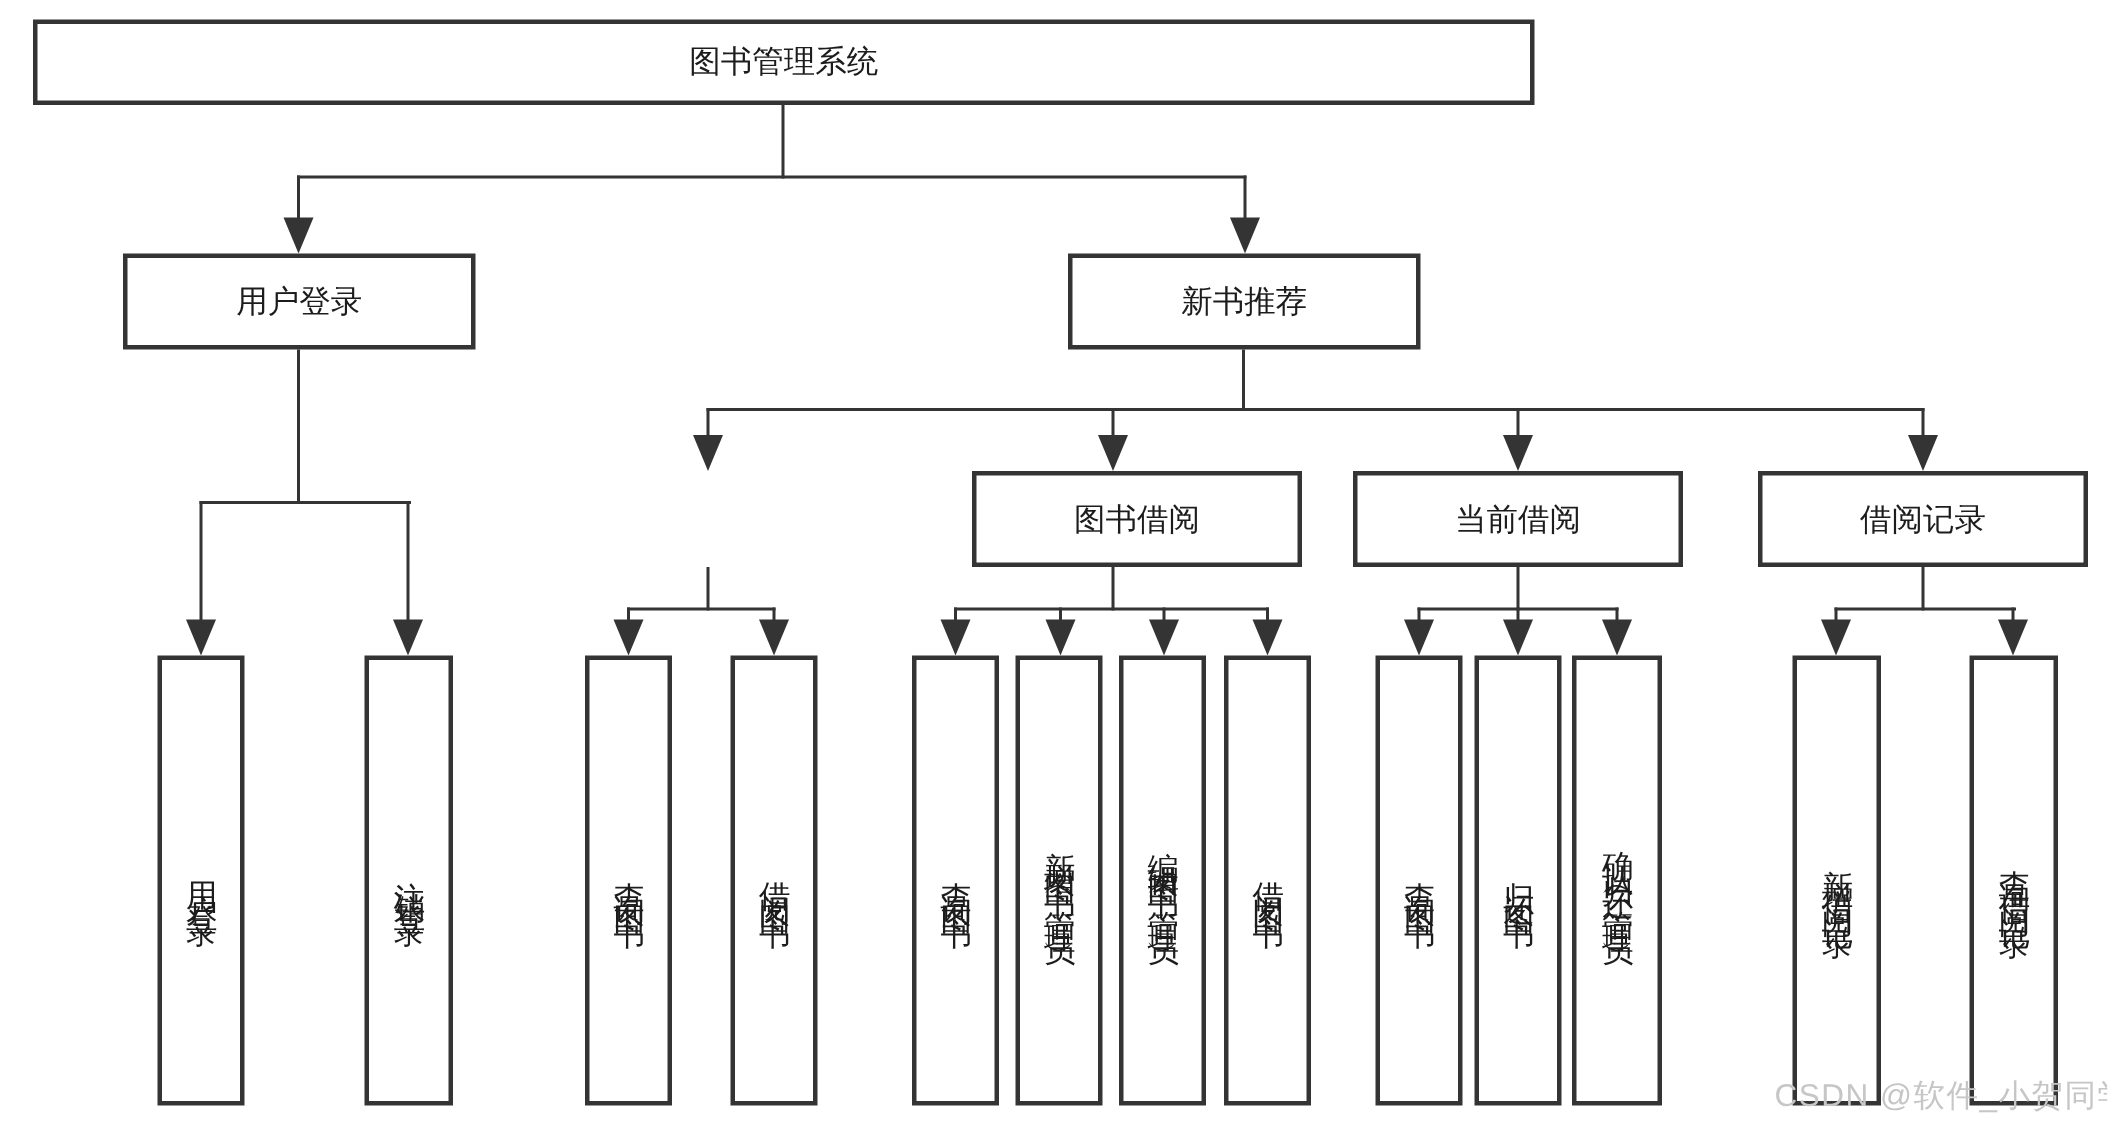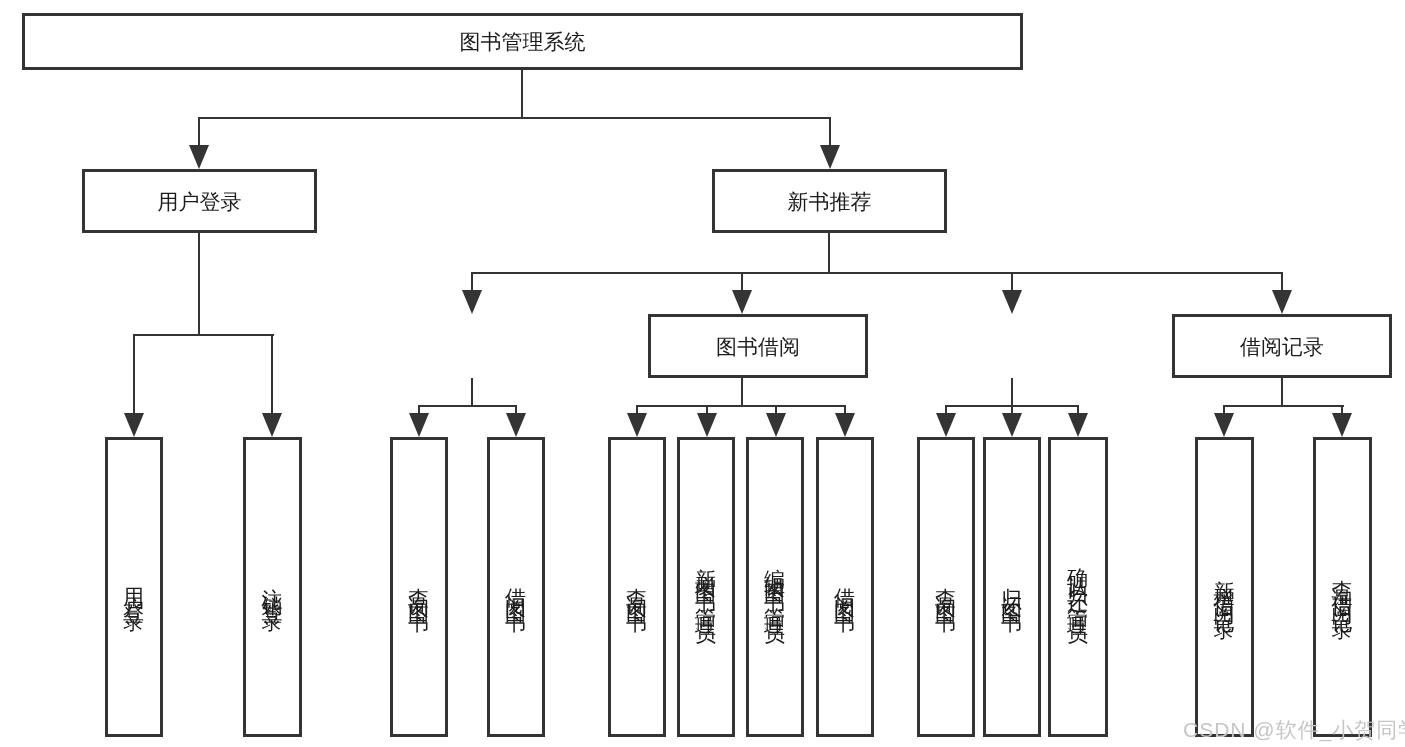--- a/index.html
+++ b/index.html
@@ -82,20 +82,21 @@
   <div class="ln" style="left:471px; top:272px; width:2px; height:20px;"></div>
   <div class="arw" style="left:462px; top:290px;"></div>
   <div class="ln" style="left:741px; top:272px; width:2px; height:20px;"></div>
   <div class="arw" style="left:732px; top:290px;"></div>
   <div class="ln" style="left:1011px; top:272px; width:2px; height:20px;"></div>
   <div class="arw" style="left:1002px; top:290px;"></div>
   <div class="ln" style="left:1281px; top:272px; width:2px; height:20px;"></div>
   <div class="arw" style="left:1272px; top:290px;"></div>
 
   <div class="box" style="left:632px; top:314px; width:220px; height:64px;margin-left:16px;">图书借阅</div>
+  <div class="box" style="left:902px; top:314px; width:220px; height:64px;">当前借阅</div>
   <div class="box" style="left:1172px; top:314px; width:220px; height:64px;">借阅记录</div>
 
   <div class="ln" style="left:471px; top:378px; width:2px; height:29px;"></div>
   <div class="ln" style="left:418px; top:405px; width:99px; height:2px;"></div>
   <div class="ln" style="left:418px; top:405px; width:2px; height:10px;"></div>
   <div class="arw" style="left:409px; top:413px;"></div>
   <div class="ln" style="left:515px; top:405px; width:2px; height:10px;"></div>
   <div class="arw" style="left:506px; top:413px;"></div>
 
   <div class="ln" style="left:741px; top:378px; width:2px; height:29px;"></div>

